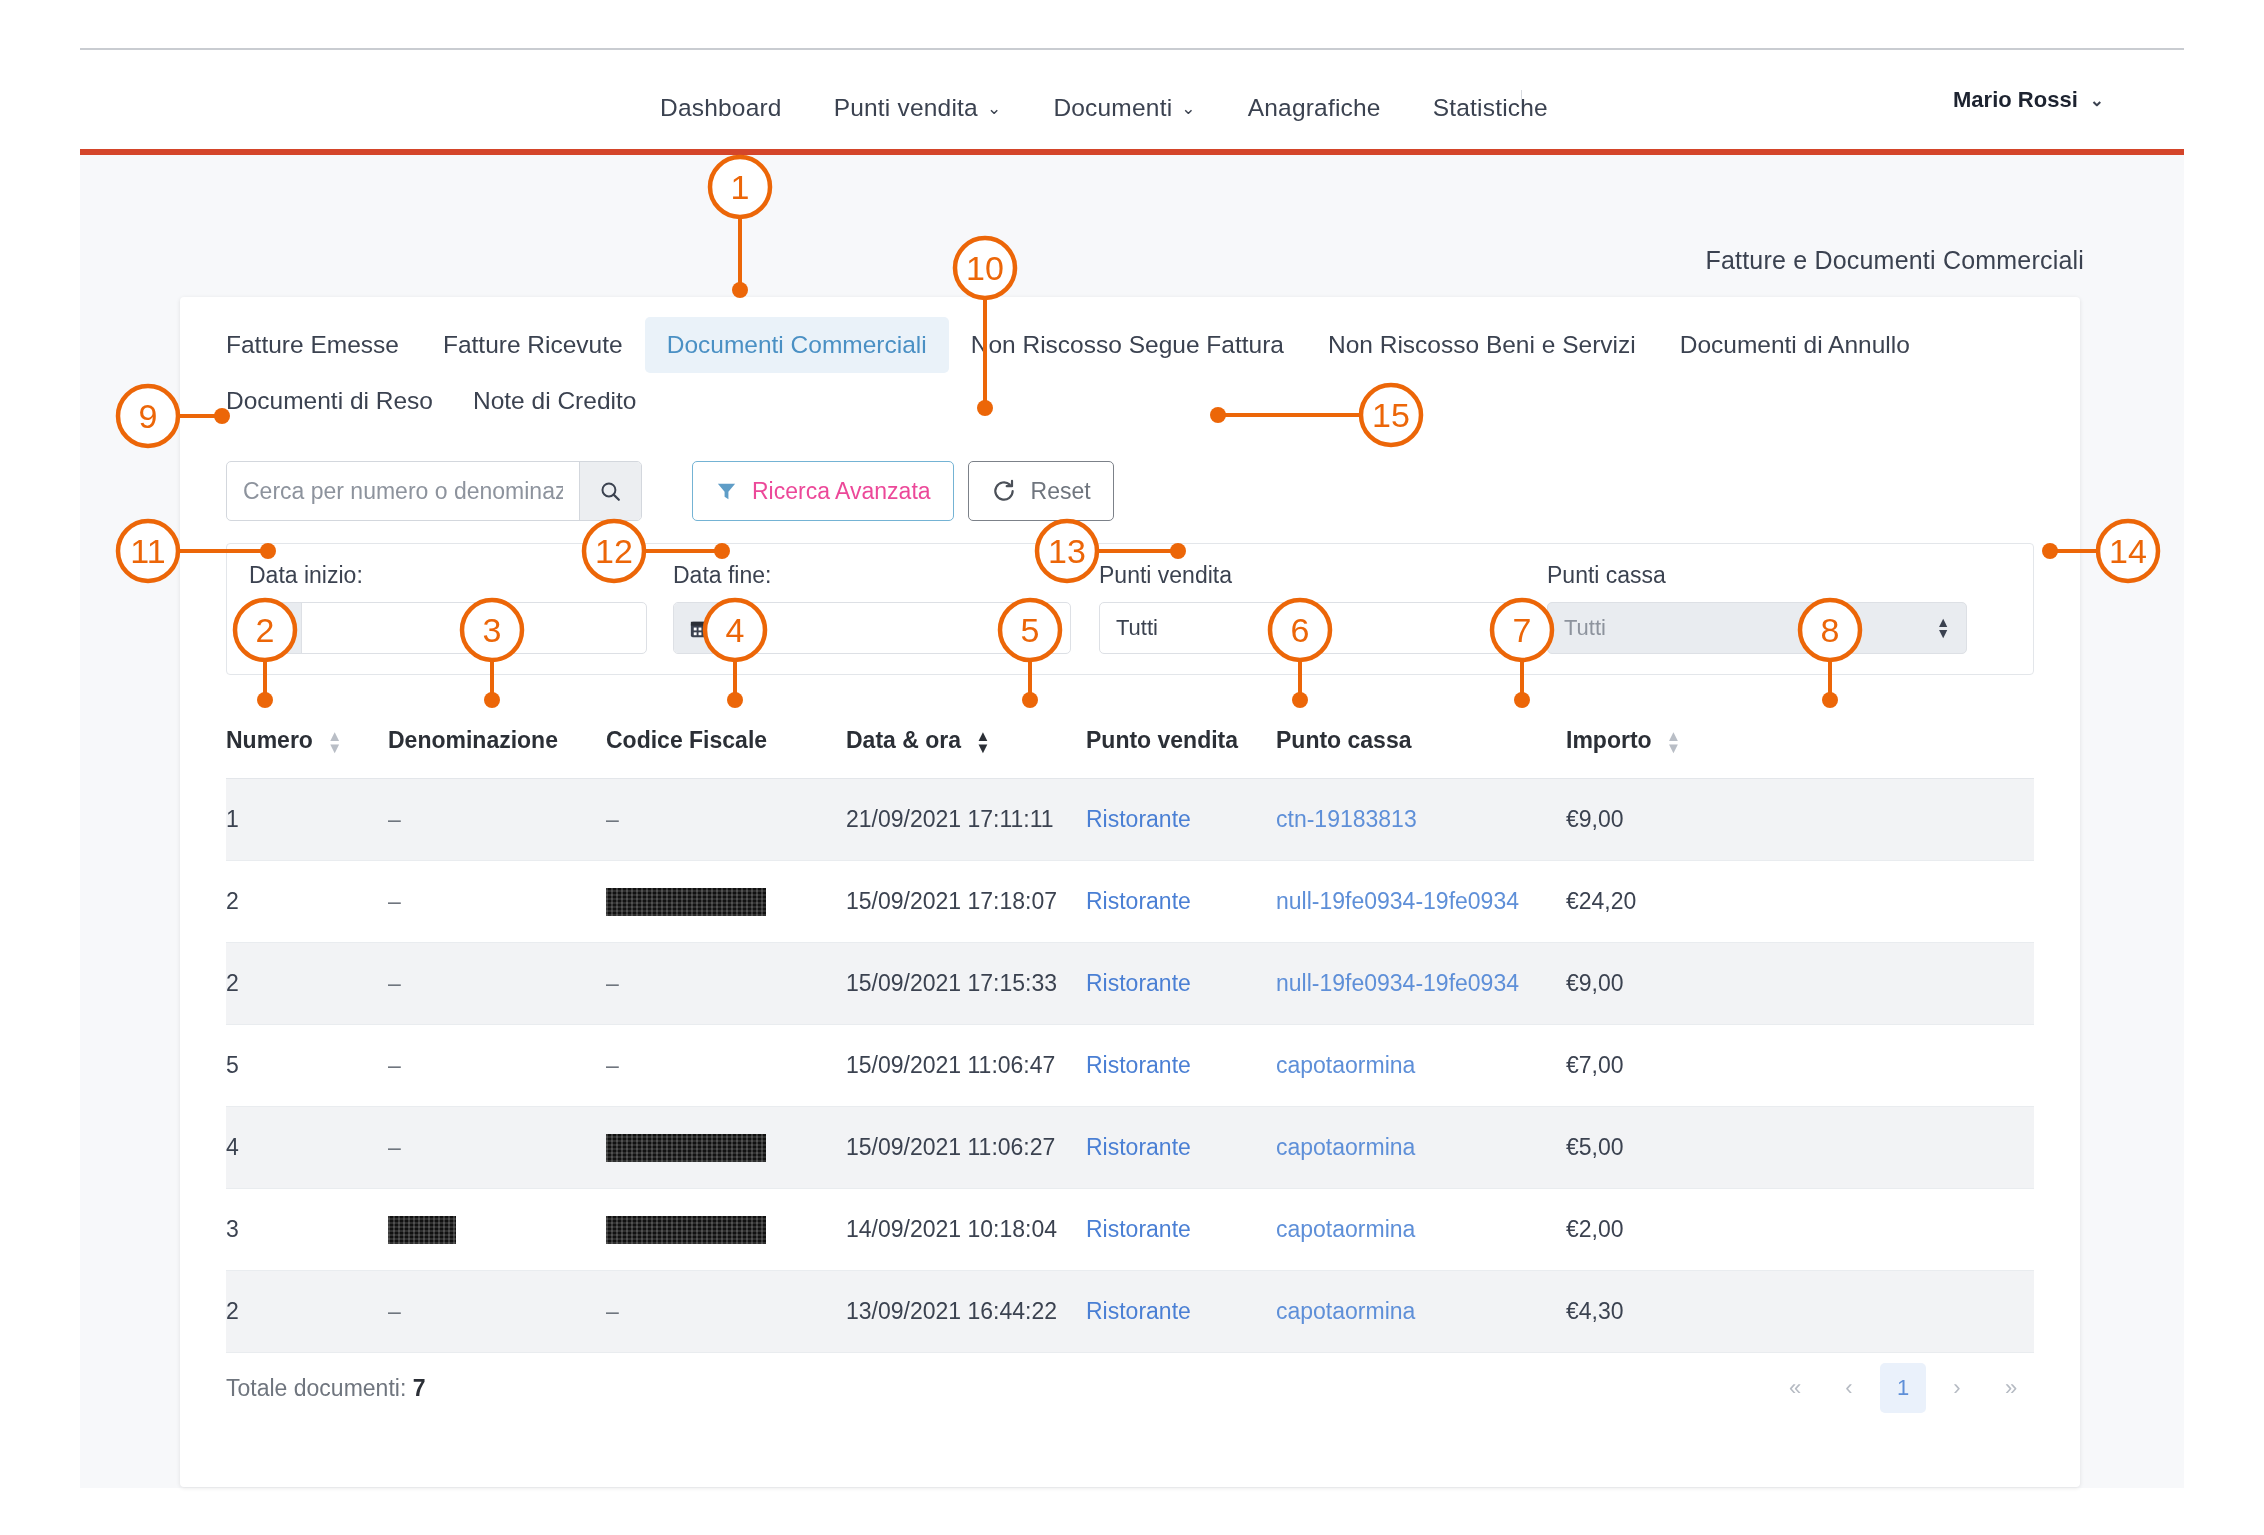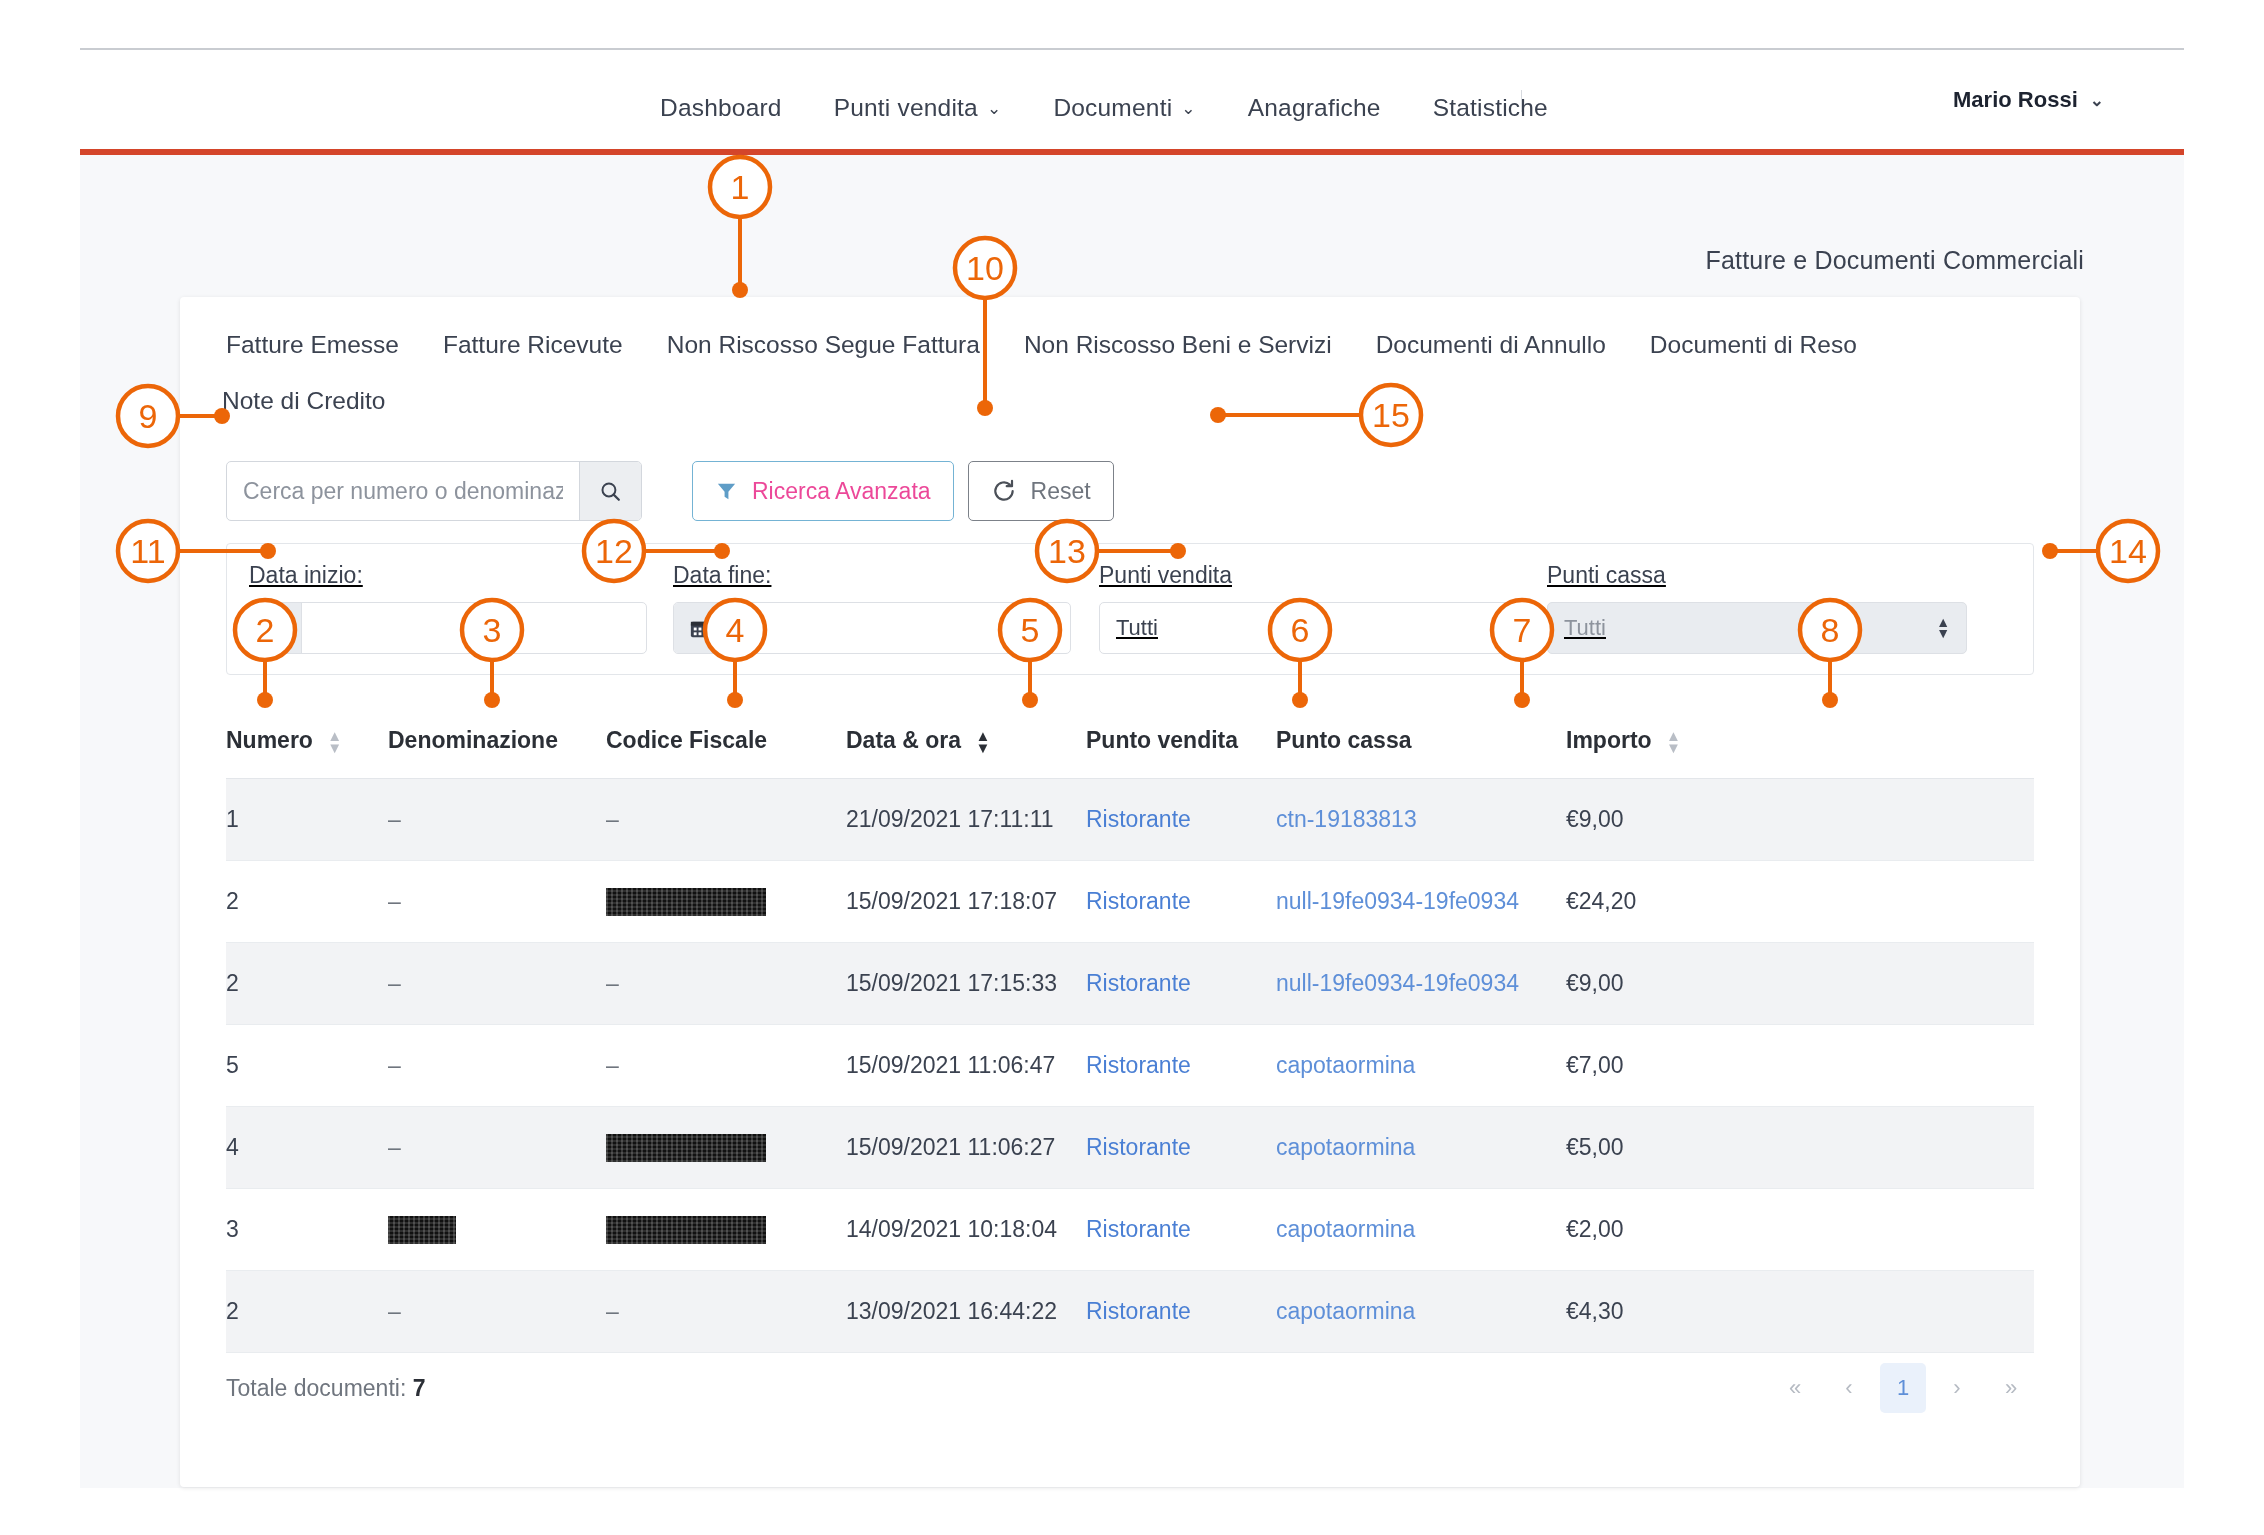--- a/index.html
+++ b/index.html
@@ -93,21 +93,21 @@
   }
   #btn-reset{
     margin-left:14px; border:1px solid #7c8189; color:#6f757e;
   }
 
   
   #filter-panel{
     position:absolute; left:46px; top:246px; width:1808px; height:132px;
     border:1px solid #e3e6ea; border-radius:4px; background:#fff;
   }
-  .filter-col{ position:absolute; top:18px;text-decoration:underline; }
+  .filter-col{ position:absolute; top:18px; }
   .filter-label{ font-size:23px; color:#3b4250; margin-bottom:13px; }
   .date-field{
     display:flex; height:52px; border:1px solid #dde0e5; border-radius:5px;
     overflow:hidden; background:#fff;
   }
   .date-addon{
     width:52px; background:#e9ecf0; display:flex; align-items:center; justify-content:center;
     border-right:1px solid #dde0e5;
   }
   .date-input{ flex:1; border:0; outline:none; background:transparent;
@@ -203,20 +203,21 @@
     </div>
   </div>
 
   <div id="page-title">Fatture e Documenti Commerciali</div>
 
   <div id="card">
 
     <div id="tabs">
       <div class="tab">Fatture Emesse</div>
       <div class="tab">Fatture Ricevute</div>
+      <div class="tab active">Documenti Commerciali</div>
       <div class="tab">Non Riscosso Segue Fattura</div>
       <div class="tab">Non Riscosso Beni e Servizi</div>
       <div class="tab">Documenti di Annullo</div>
       <div class="tab">Documenti di Reso</div>
       <div class="tab" style="margin-left:-4px;">Note di Credito</div>
     </div>
 
     <div id="search-row">
       <div id="search-box">
         <input id="search-input" type="text" placeholder="Cerca per numero o denominazione" style="">

